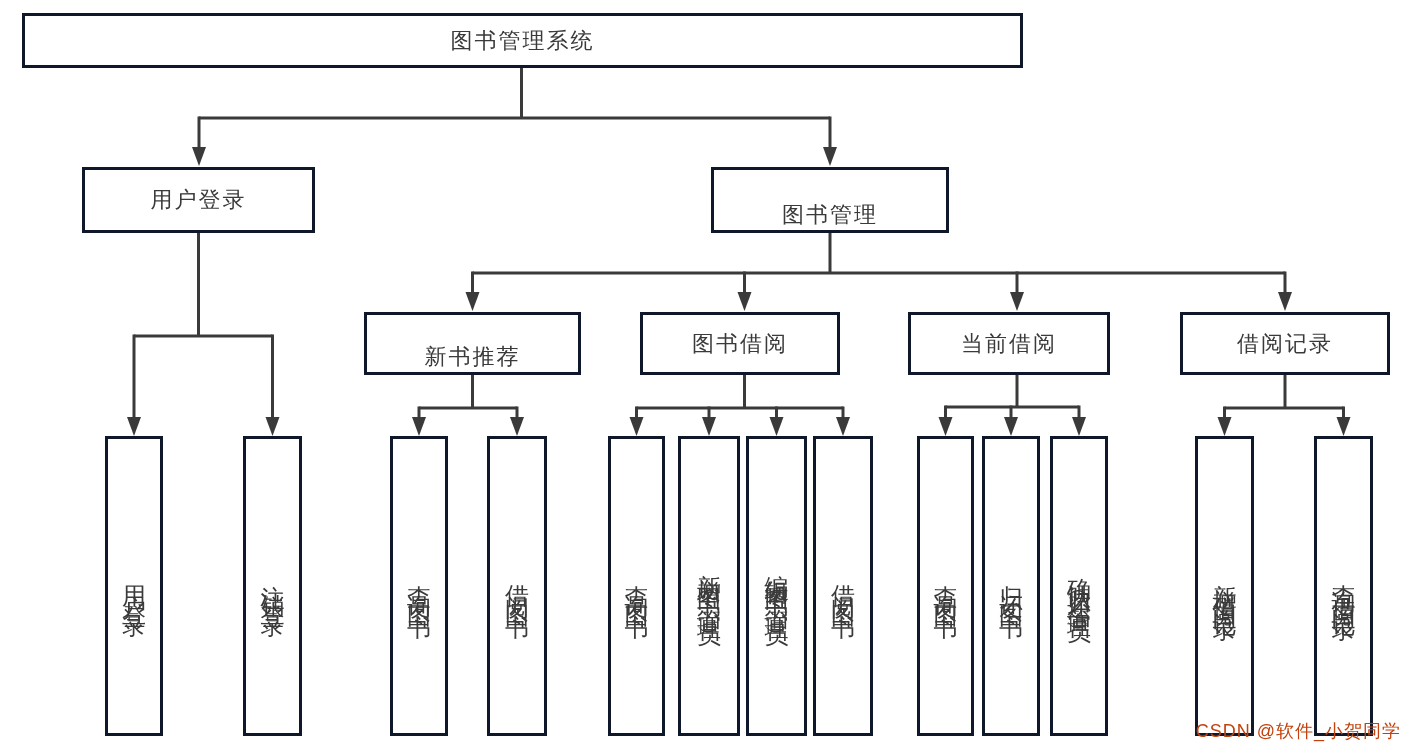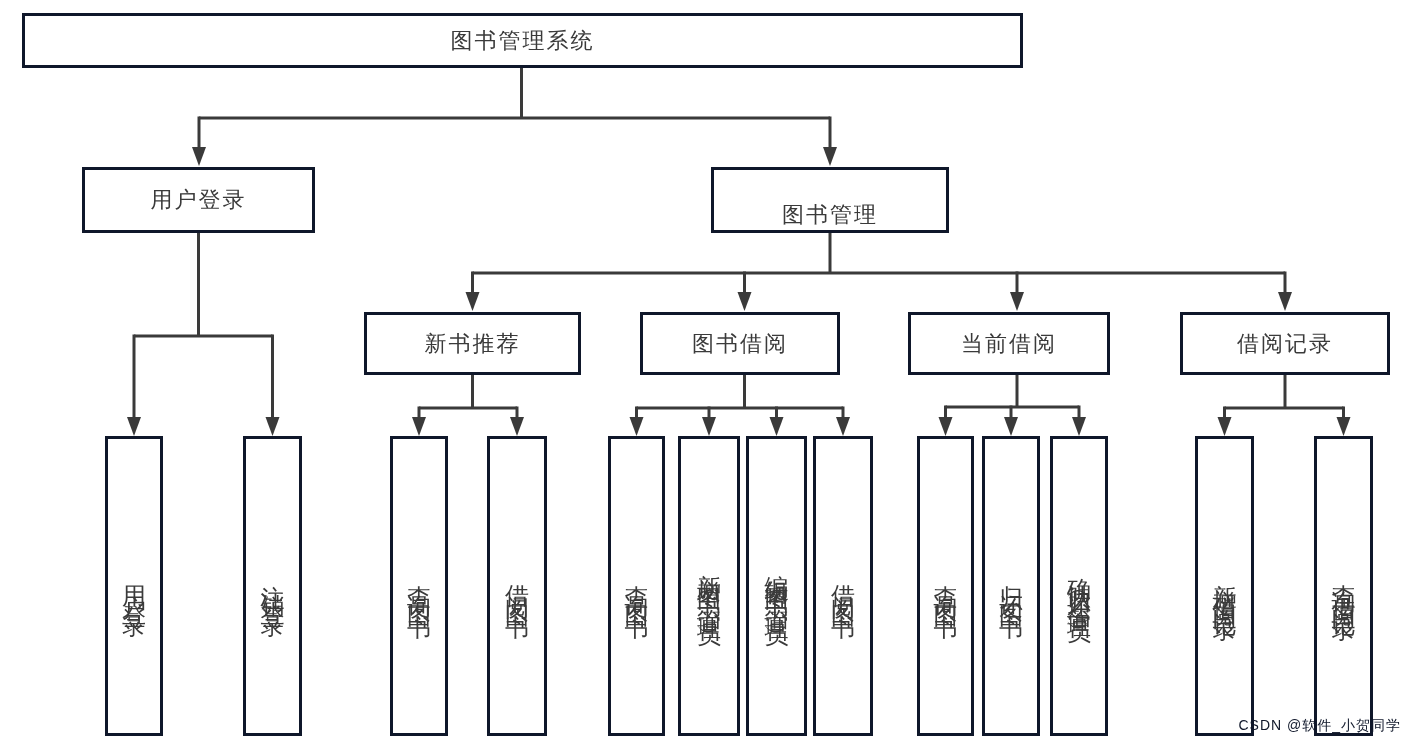--- a/index.html
+++ b/index.html
@@ -39,24 +39,24 @@
     font-size: 24px;
     letter-spacing: 10px;
     color: #3a3a3a;
     line-height: 1;
   }
   .vbox.ls7 .vlabel { letter-spacing: 7px; }
   .vbox.ls6 .vlabel { letter-spacing: 6px; }
   .watermark {
     position: absolute;
     right: 4px;
-    bottom: 12px;
-    font-size: 14px;
+    bottom: 4px;
+    font-size: 18px;
     letter-spacing: 1px;
-    color: #0f172a;
+    color: #c2410c;
     z-index: 5;
     white-space: nowrap;
   }
 </style>
 </head>
 <body>
 
 <div class="stage">
 
   <svg class="connectors" viewBox="0 0 1405 747" xmlns="http://www.w3.org/2000/svg" stroke="#3a3a3a" stroke-width="3" fill="#3a3a3a">
@@ -125,21 +125,21 @@
     <span class="hlabel">图书管理系统</span>
   </div>
 
   <div class="box" style="left:82px; top:167px; width:233px; height:66px;">
     <span class="hlabel">用户登录</span>
   </div>
   <div class="box" style="left:711px; top:167px; width:238px; height:66px;align-items:flex-end;">
     <span class="hlabel">图书管理</span>
   </div>
 
-  <div class="box" style="left:364px; top:312px; width:217px; height:63px;">
+  <div class="box" style="left:364px; top:312px; width:217px; height:63px;align-items:flex-end;">
     <span class="hlabel">新书推荐</span>
   </div>
   <div class="box" style="left:640px; top:312px; width:200px; height:63px;">
     <span class="hlabel">图书借阅</span>
   </div>
   <div class="box" style="left:908px; top:312px; width:202px; height:63px;">
     <span class="hlabel">当前借阅</span>
   </div>
   <div class="box" style="left:1180px; top:312px; width:210px; height:63px;">
     <span class="hlabel">借阅记录</span>

